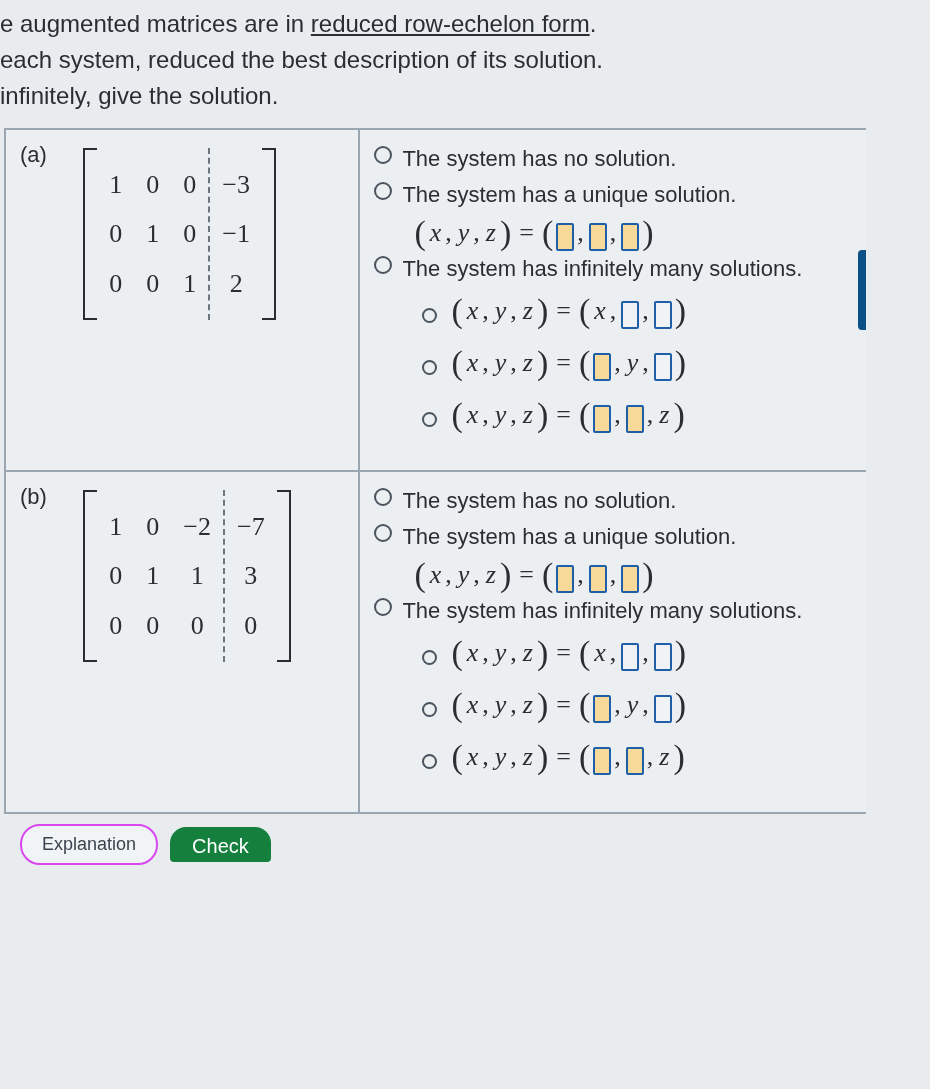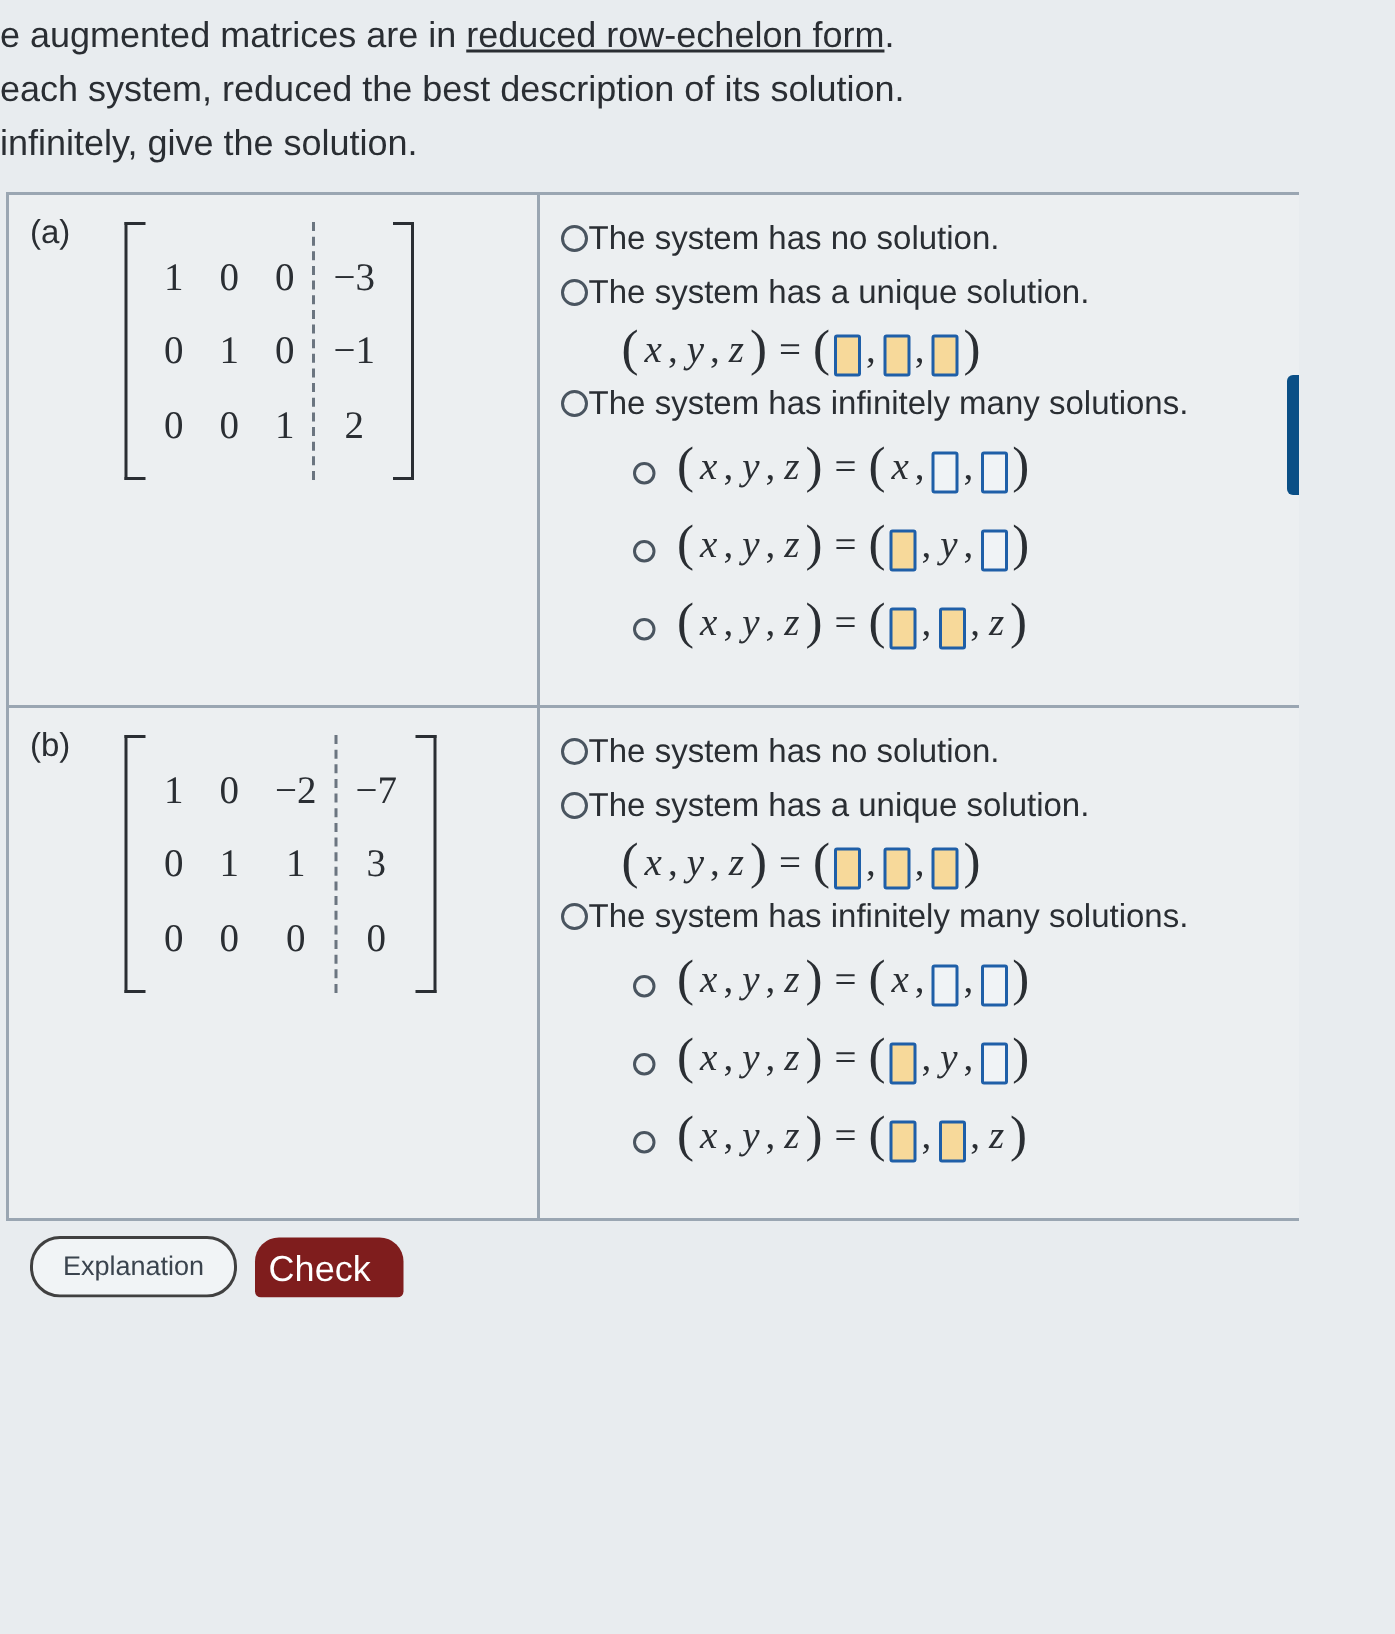--- a/index.html
+++ b/index.html
@@ -66,21 +66,21 @@
     justify-content: space-around;
     padding: 12px 12px;
   }
   .mcol .mn { text-align: center; line-height: 1.9; }
   .maug {
     border-left: 2px dashed #6b7580;
   }
   
   .opt-row {
     display: flex;
-    align-items: center;
+    gap: 10px;
     font-size: 22px;
     margin: 6px 0 10px 0;
   }
   .radio {
     width: 18px; height: 18px;
     border: 2px solid #4a5560;
     border-radius: 50%;
     flex-shrink: 0;
     display: inline-block;
   }
@@ -118,32 +118,32 @@
   .comma { padding: 0 2px 0 0; }
   
   .footer {
     margin: 10px 0 0 20px;
     display: flex;
     gap: 12px;
     align-items: center;
   }
   .btn-exp {
     background: #f1f4f6;
-    border: 2px solid #404040;
+    border: 2px solid #d946ef;
     border-radius: 20px;
     padding: 8px 20px;
     font-size: 18px;
     color: #3b444e;
   }
   .btn-check {
-    background: #7f1d1d;
+    background: #15803d;
     border: none;
     border-radius: 16px 16px 4px 4px;
-    padding: 8px 22px 4px 9px;
-    font-size: 24px;
+    padding: 8px 22px 4px 22px;
+    font-size: 20px;
     color: #fff;
   }
   .side-stub {
     position: absolute;
     right: -2px;
     top: 250px;
     width: 10px;
     height: 80px;
     background: #0a4f86;
     border-radius: 4px 0 0 4px;

